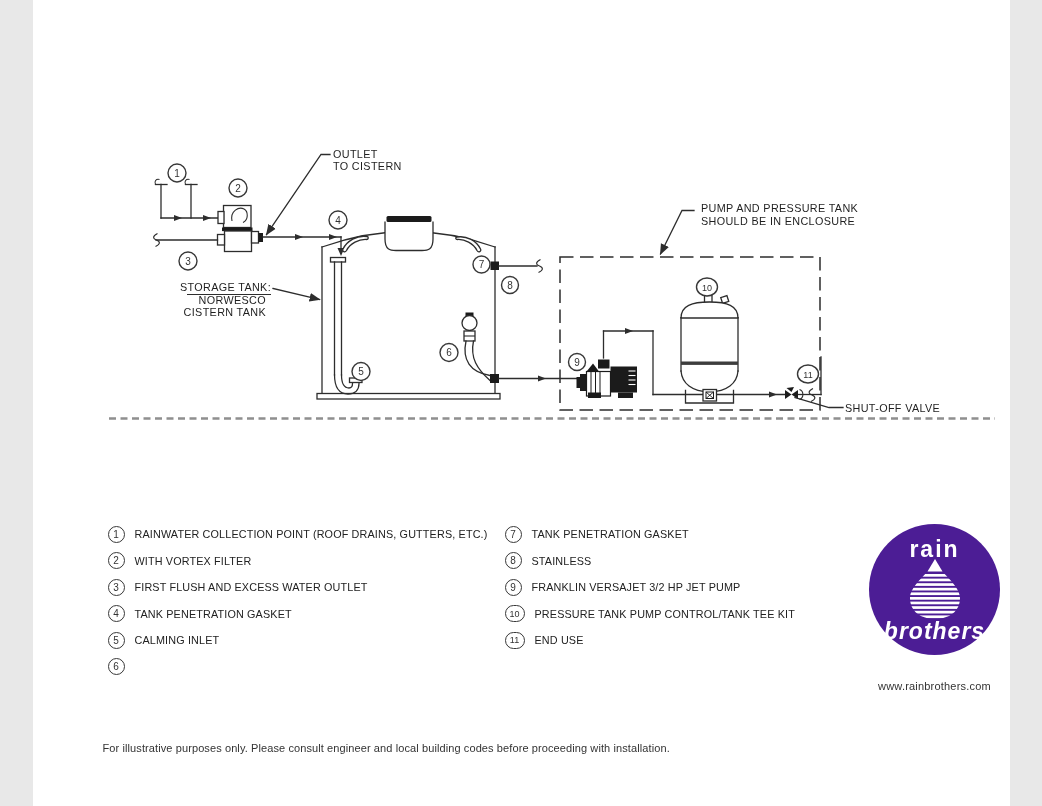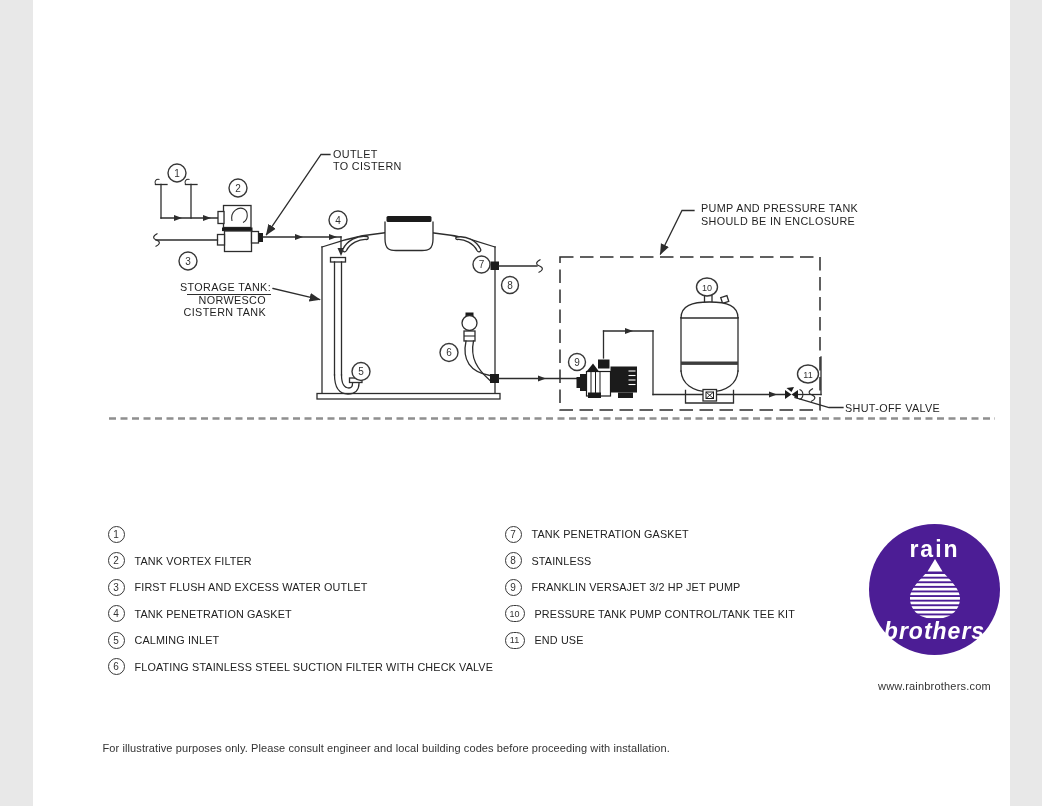--- a/index.html
+++ b/index.html
@@ -255,40 +255,40 @@
       </g>
     <g>
         <ellipse class="co-c" cx="775" cy="374" rx="10.5" ry="9"></ellipse>
         <text class="co-t sm" x="775" y="377.5">11</text>
       </g>
   </svg>
 
   <div class="legend-col left">
     <div class="legend-row">
         <span class="co">1</span>
+        <span class="lbl">RAINWATER COLLECTION POINT (ROOF DRAINS, GUTTERS, ETC.)</span>
       </div>
     <div class="legend-row">
         <span class="co">2</span>
-        <span class="lbl">TANK VORTEX FILTER</span>
+        <span class="lbl">WITH VORTEX FILTER</span>
       </div>
     <div class="legend-row">
         <span class="co">3</span>
         <span class="lbl">FIRST FLUSH AND EXCESS WATER OUTLET</span>
       </div>
     <div class="legend-row">
         <span class="co">4</span>
         <span class="lbl">TANK PENETRATION GASKET</span>
       </div>
     <div class="legend-row">
         <span class="co">5</span>
         <span class="lbl">CALMING INLET</span>
       </div>
     <div class="legend-row">
         <span class="co">6</span>
-        <span class="lbl">FLOATING STAINLESS STEEL SUCTION FILTER WITH CHECK VALVE</span>
       </div>
   </div>
 
   <div class="legend-col right">
     <div class="legend-row">
         <span class="co">7</span>
         <span class="lbl">TANK PENETRATION GASKET</span>
       </div>
     <div class="legend-row">
         <span class="co">8</span>

